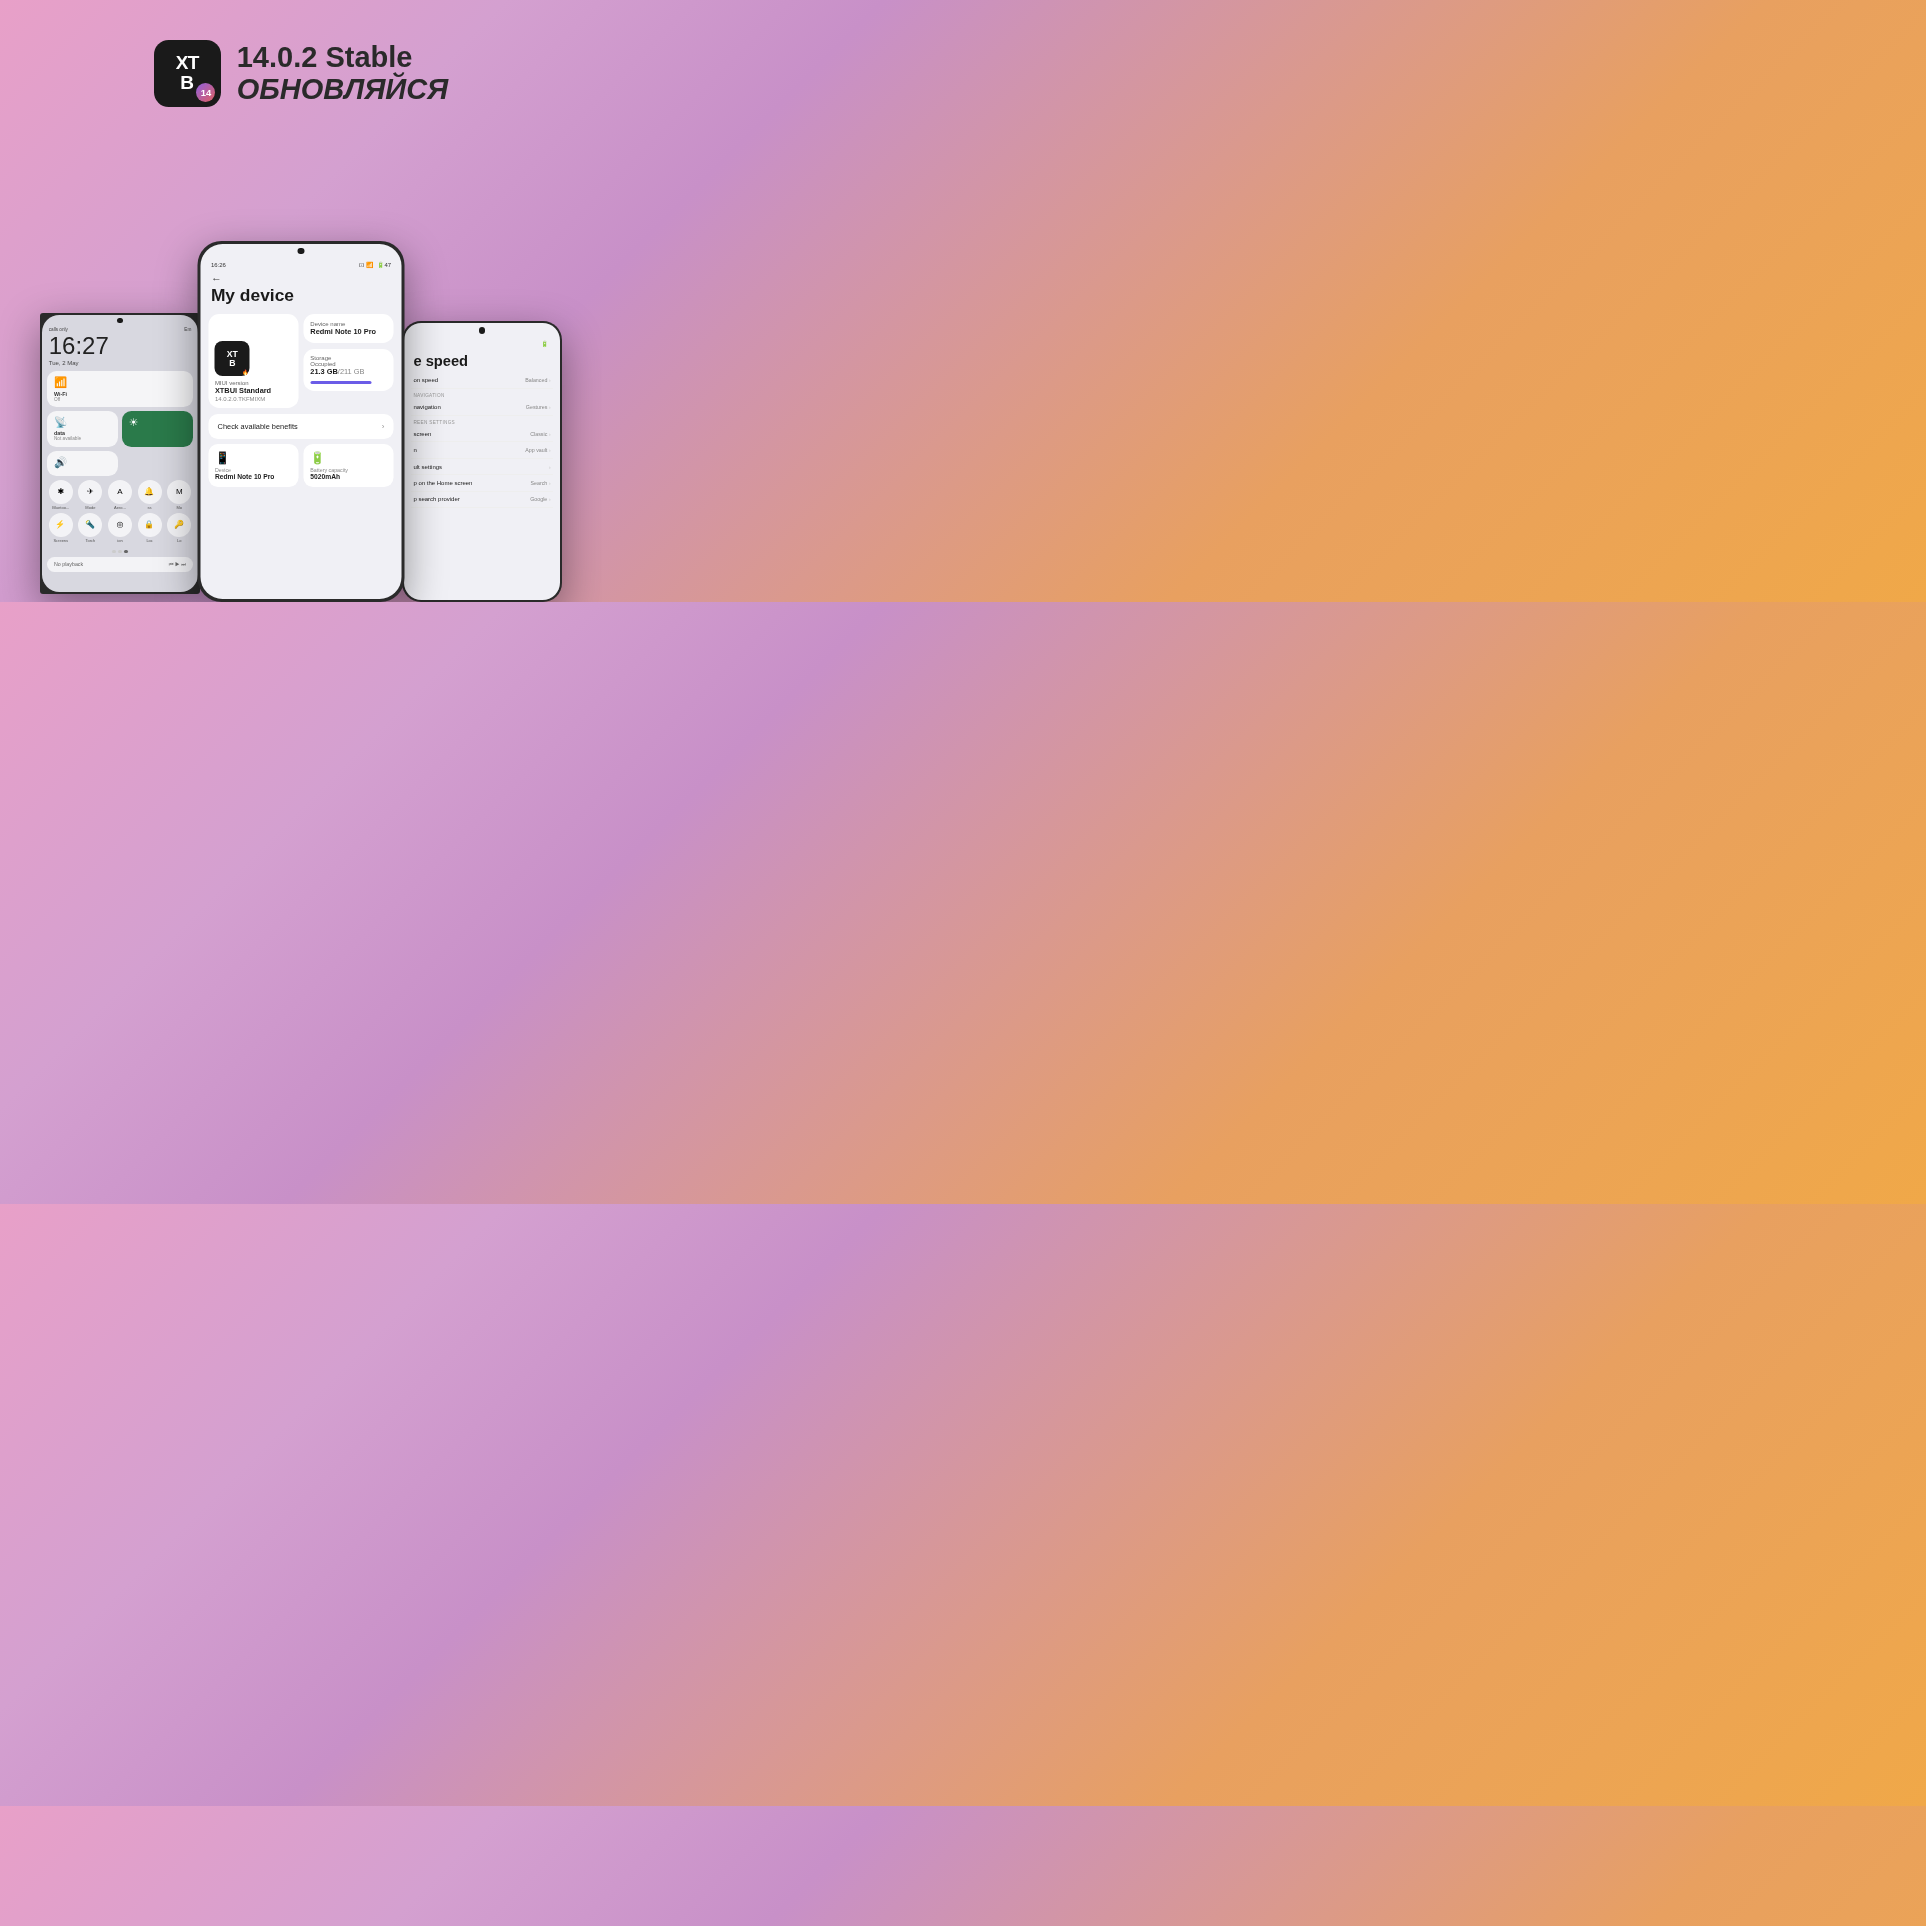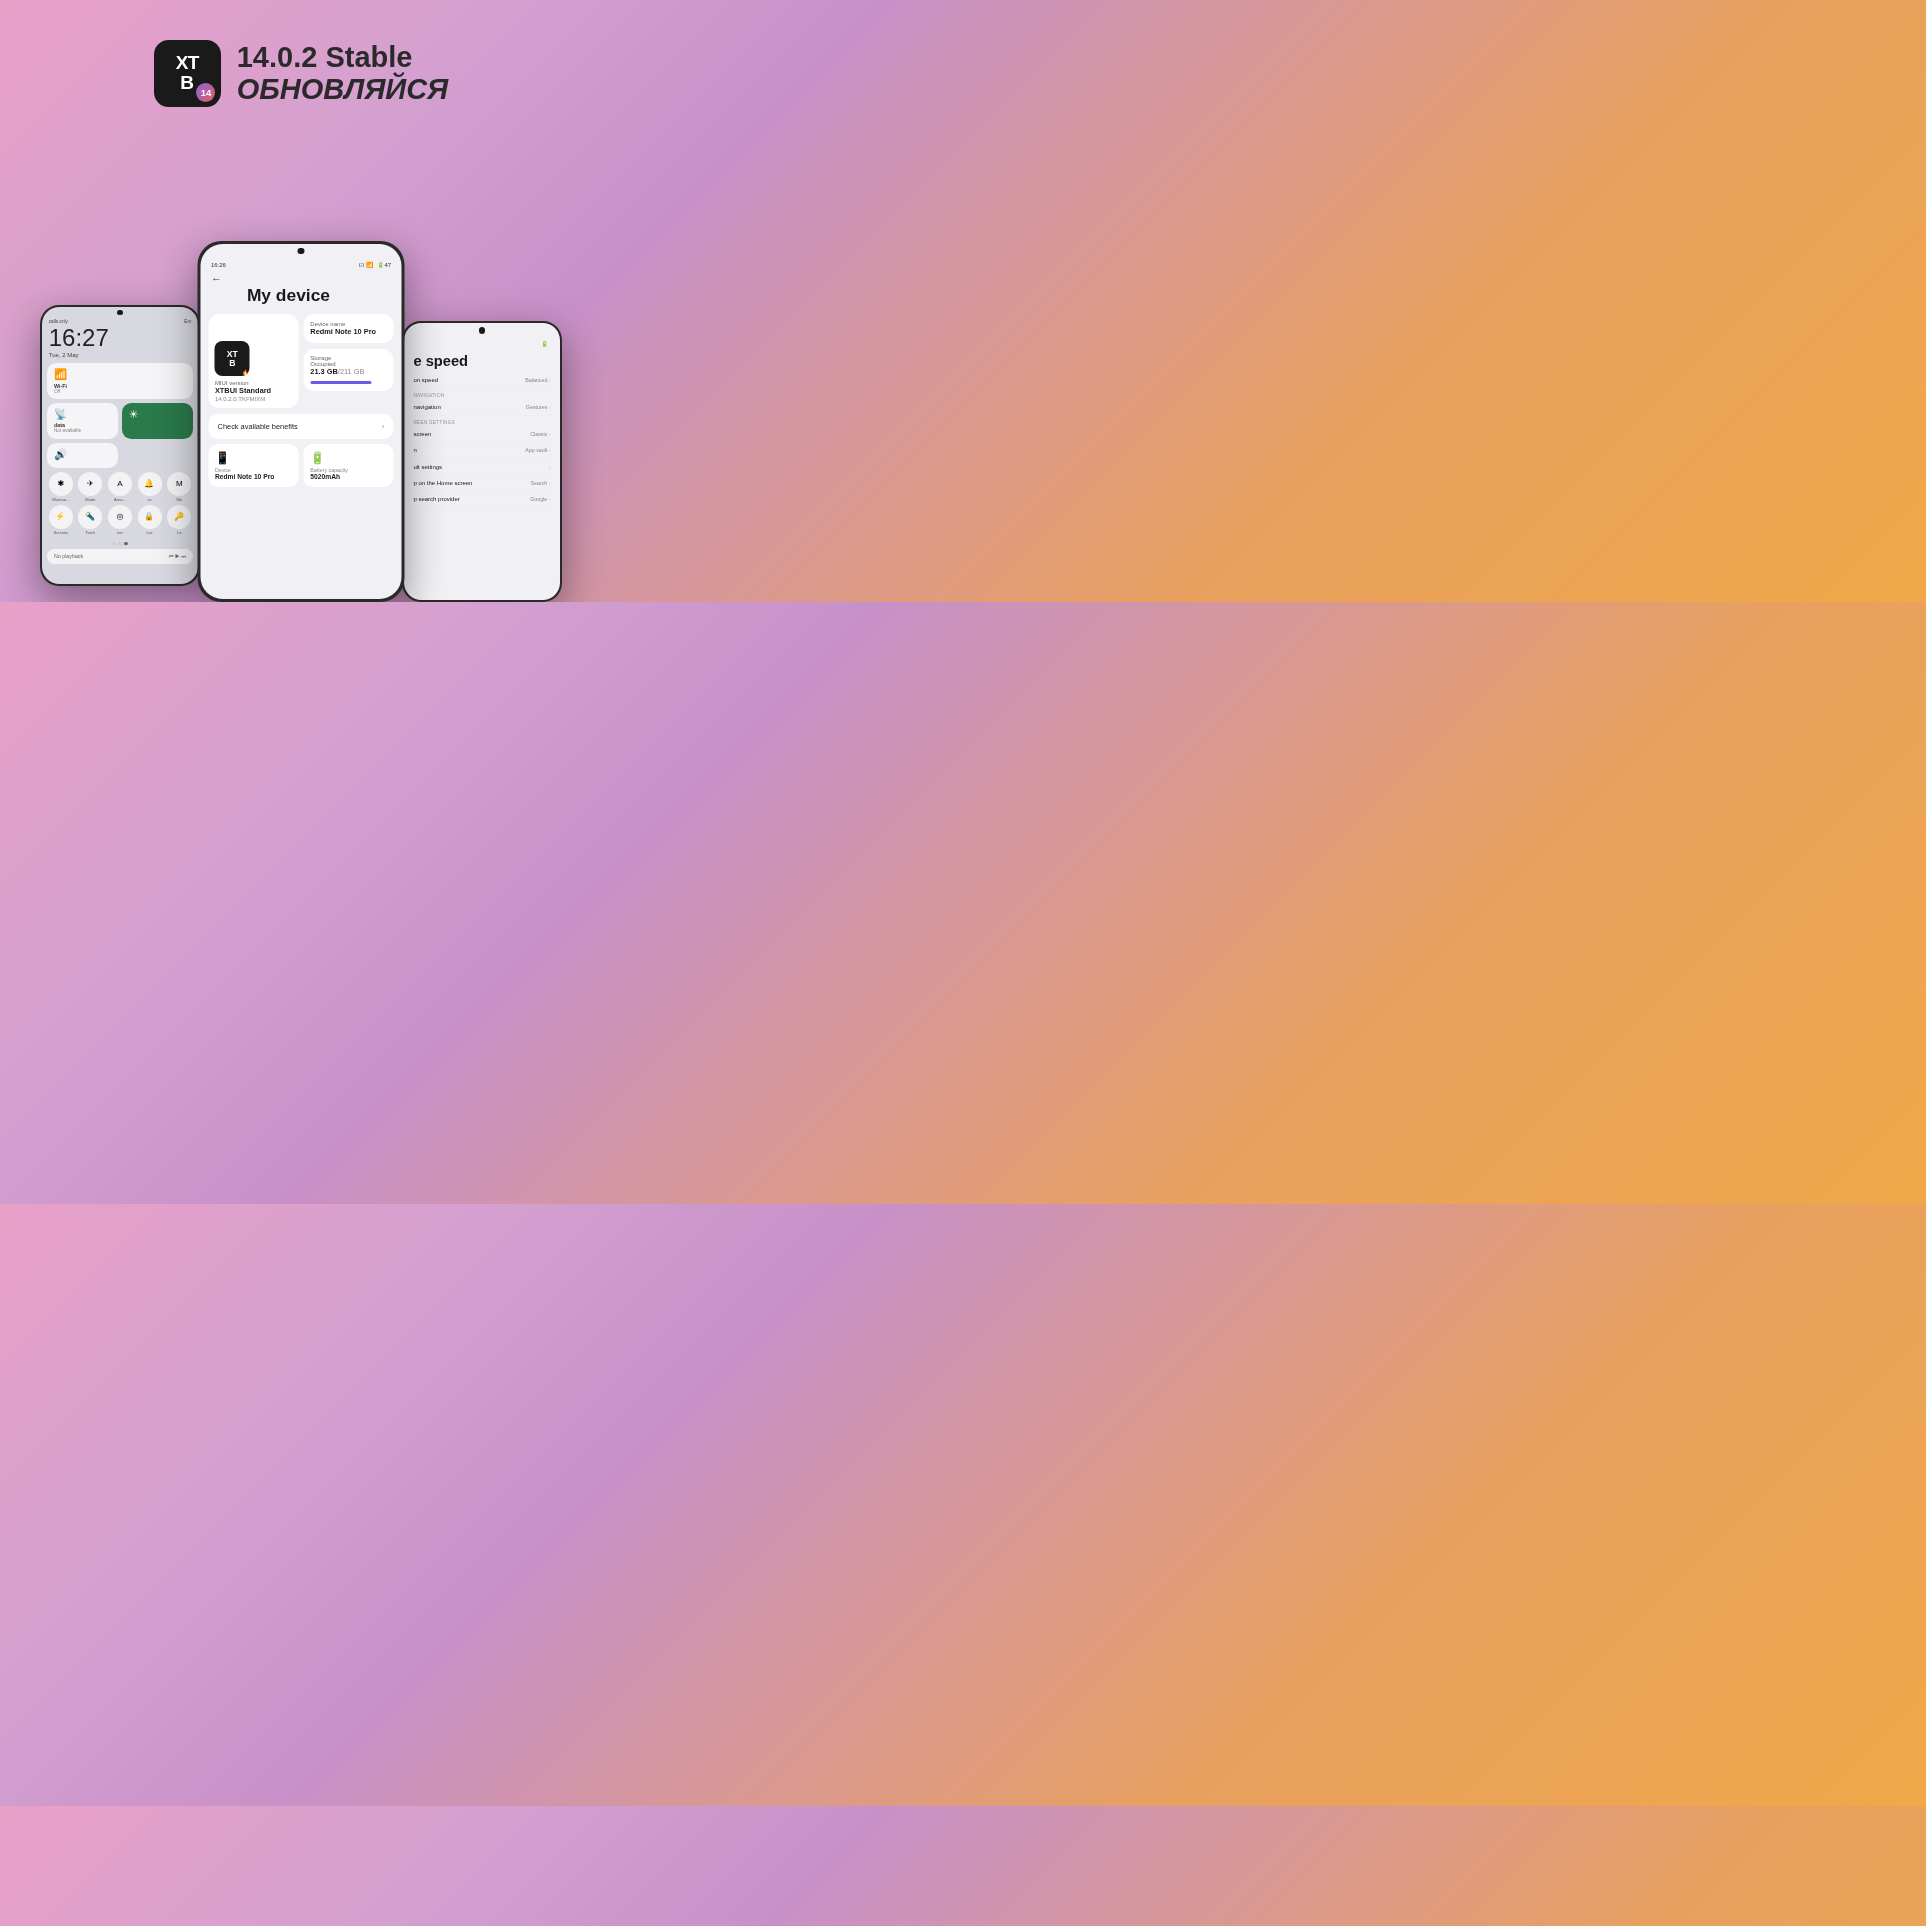--- a/index.html
+++ b/index.html
@@ -109,24 +109,24 @@
       border-radius: 21.4px;
       background: #2a2a2a;
       overflow: hidden;
       box-shadow: 0 13.4px 40px rgba(0,0,0,0.4);
     }
 
     
     .phone-left {
       width: 160px;
       height: 281px;
-      bottom: 16px;
+      bottom: 8px;
       left: 40px;
       z-index: 5;
-      border-radius: 19px;
+      border-radius: 3px;
     }
 
     .phone-left-screen {
       position: absolute;
       top: 2px;
       left: 2px;
       right: 2px;
       bottom: 2px;
       background: #d8d8e0;
       border-radius: 17.4px;
@@ -301,21 +301,20 @@
       font-size: 10.7px;
       color: #333;
       padding: 0 10.7px 2.7px;
     }
 
     .center-title {
       font-size: 17.4px;
       font-weight: 600;
       color: #1a1a1a;
       padding: 0 10.7px 8px;
-      margin-left: 36px;
     }
 
     .device-cards {
       display: grid;
       grid-template-columns: 1fr 1fr;
       gap: 5.3px;
       padding: 0 8px 5.3px;
     }
 
     .device-card {

